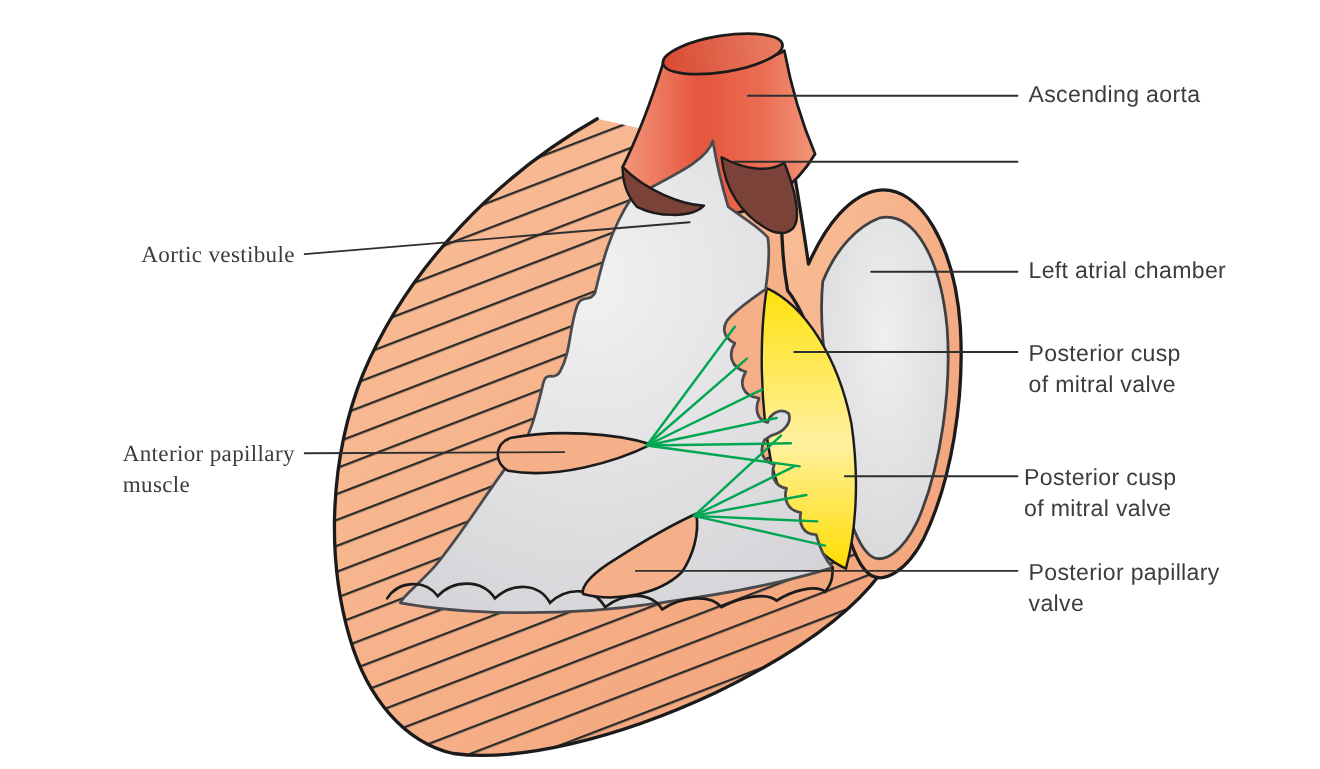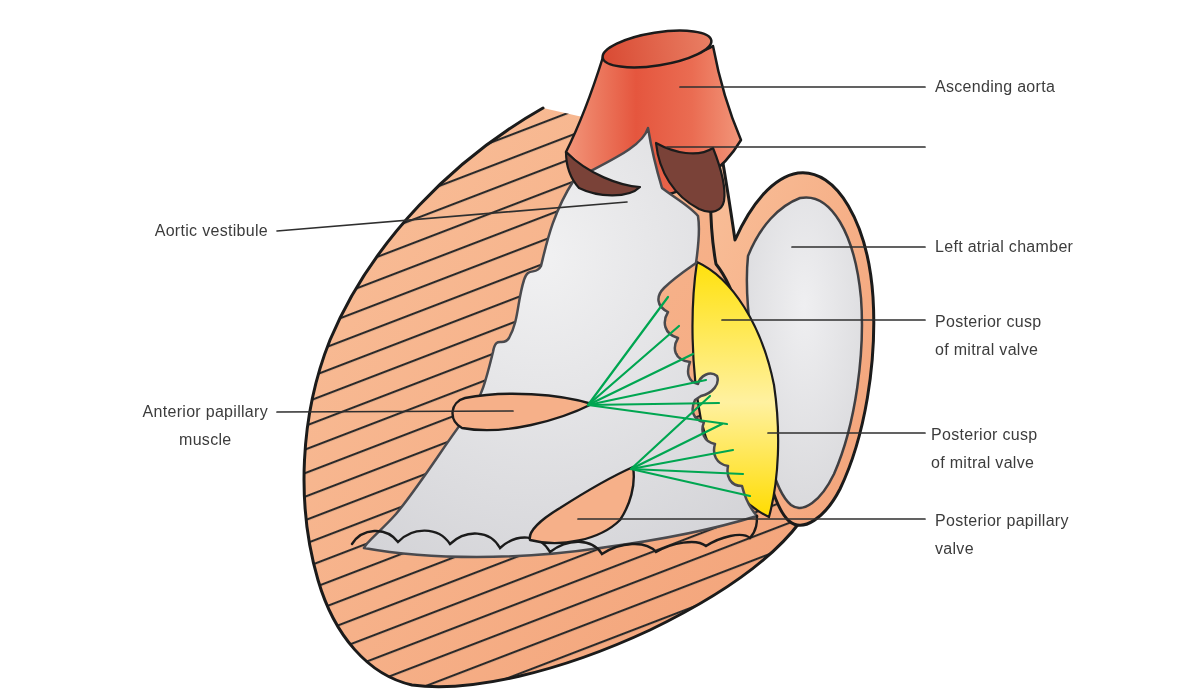--- a/index.html
+++ b/index.html
@@ -1,22 +1,22 @@
 <!DOCTYPE html>
 <html><head>
 <meta charset="utf-8">
 <style>
   html,body{margin:0;padding:0;background:#ffffff;}
   #stage{position:relative;width:1200px;height:699px;background:#ffffff;overflow:hidden;
          font-family:"Liberation Sans",sans-serif;}
   #art{position:absolute;left:0;top:0;}
-  .lbl{position:absolute;color:#3C3C3C;font-size:16px;line-height:28px;letter-spacing:.3px;
+  .lbl{position:absolute;color:#3C3C3C;font-size:21px;line-height:28px;letter-spacing:.3px;
        white-space:pre-line;width:max-content;}
   .lbl.right-col{text-align:left;}
-  .lbl.left-col{text-align:center;transform:translateX(-100%);}
+  .lbl.left-col{text-align:left;transform:translateX(-100%);font-family:Liberation Serif, serif;}
 </style>
 </head>
 <body>
 
 <div id="stage">
 
   <svg id="art" width="1200" height="699" viewBox="0 0 1200 699">
     <defs>
       <linearGradient id="wallGrad" x1="0" y1="0" x2="1" y2="1">
         <stop offset="0" stop-color="#F9C09A"></stop>

